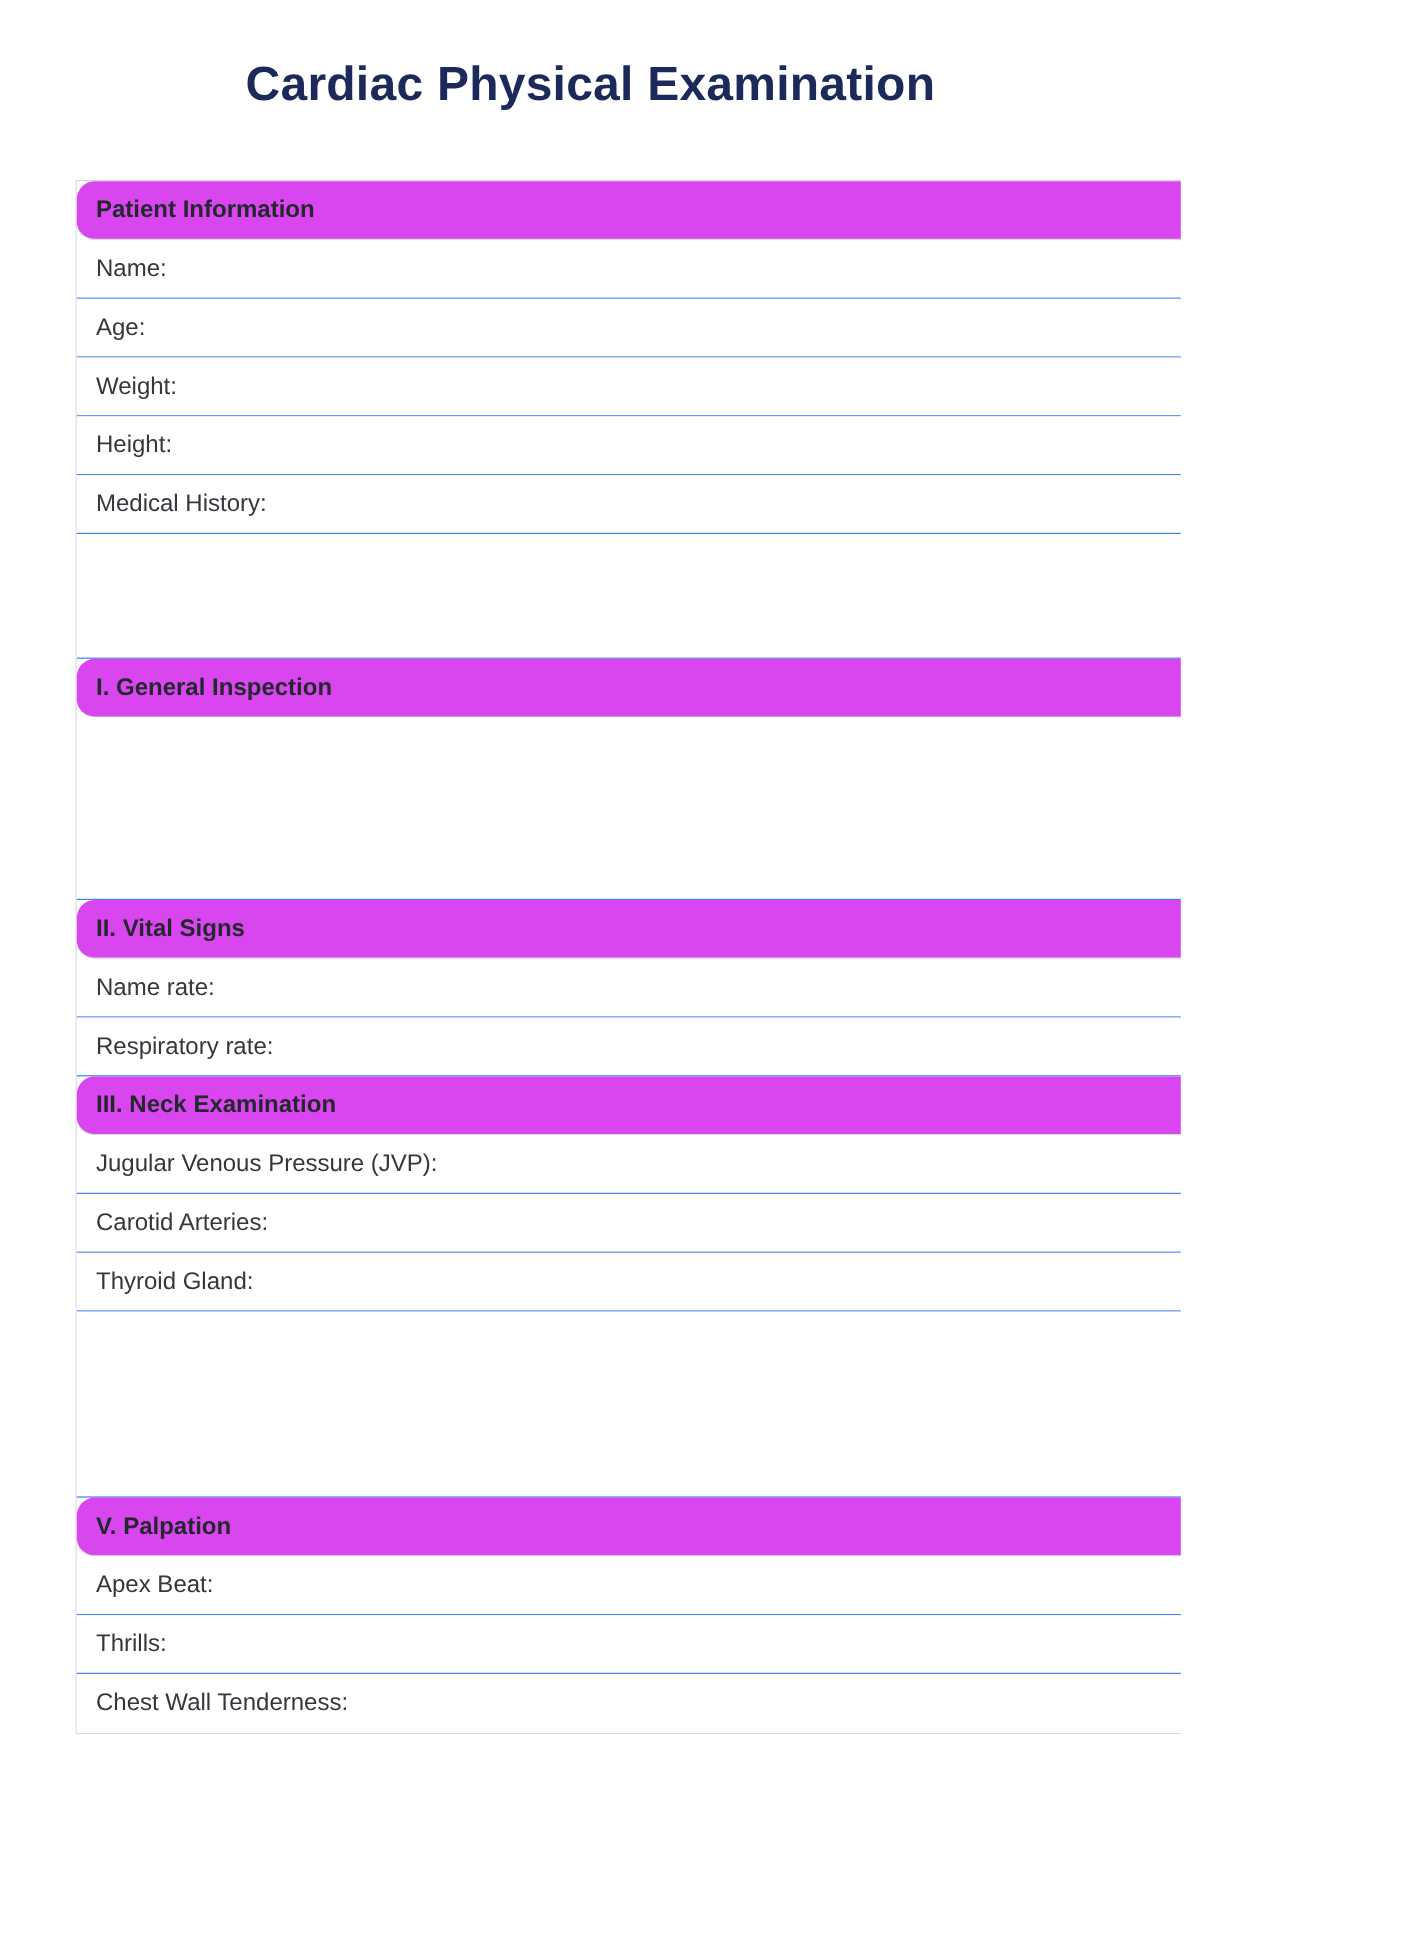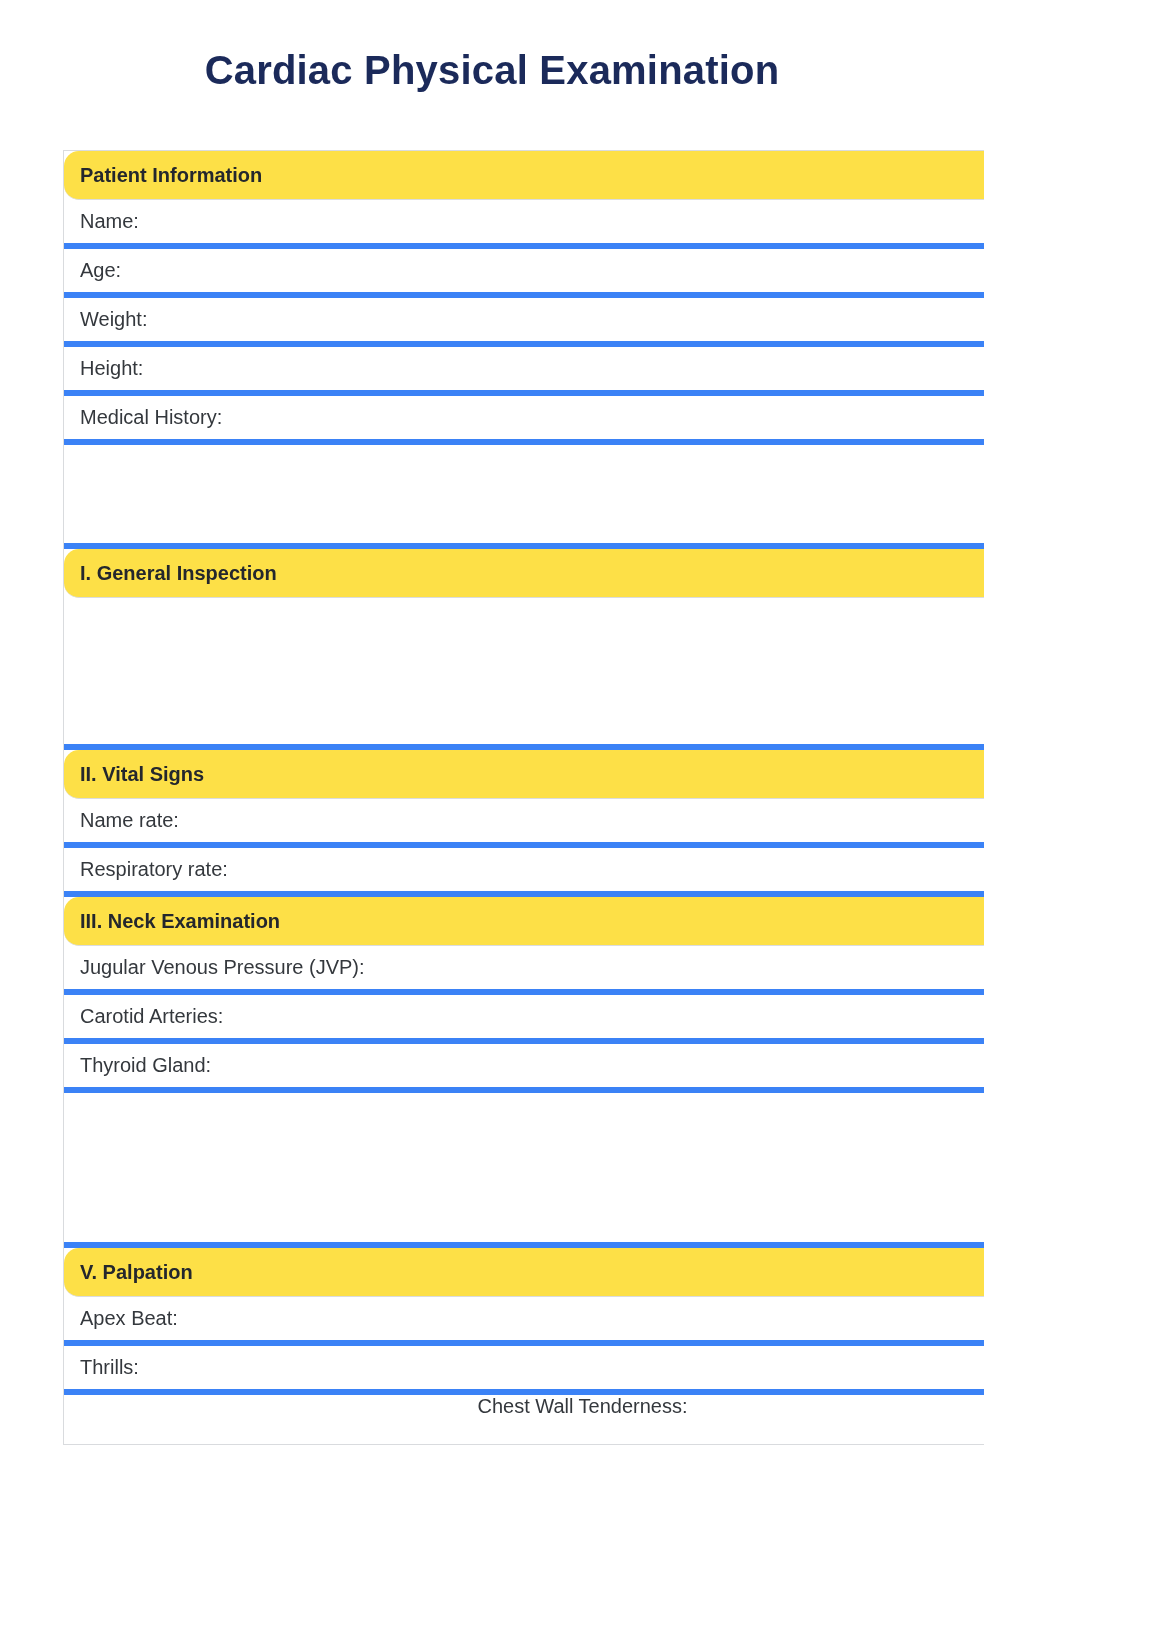--- a/index.html
+++ b/index.html
@@ -31,29 +31,28 @@
     border: 1px solid #d9dbde;
     background: #ffffff;
   }
   .row {
     position: relative;
     display: flex;
     align-items: center;
     box-sizing: border-box;
     height: 49px;
     padding: 0 16px;
-    border-bottom: 6px solid #3b82f6;
+    border-bottom: 1px solid #3b82f6;
     background: #ffffff;
   }
   .row:last-child {
     border-bottom: none;
-    flex-direction: column;
   }
   .row.section {
-    background: #fde047;
+    background: #d946ef;
     border-bottom: 1px solid #dadcdf;
     border-radius: 15px;
   }
   .row.section .label {
     font-weight: bold;
     font-size: 20px;
     color: #24272d;
   }
   .row.field .label {
     font-size: 20px;

